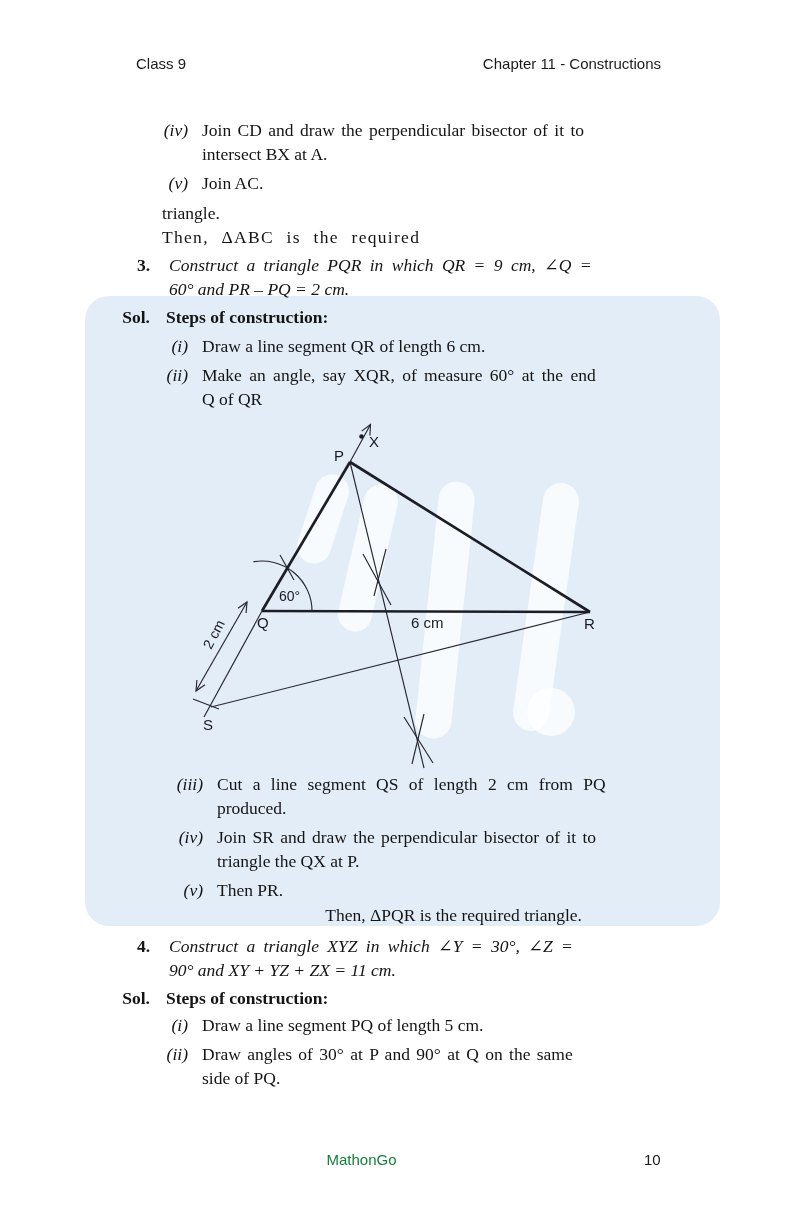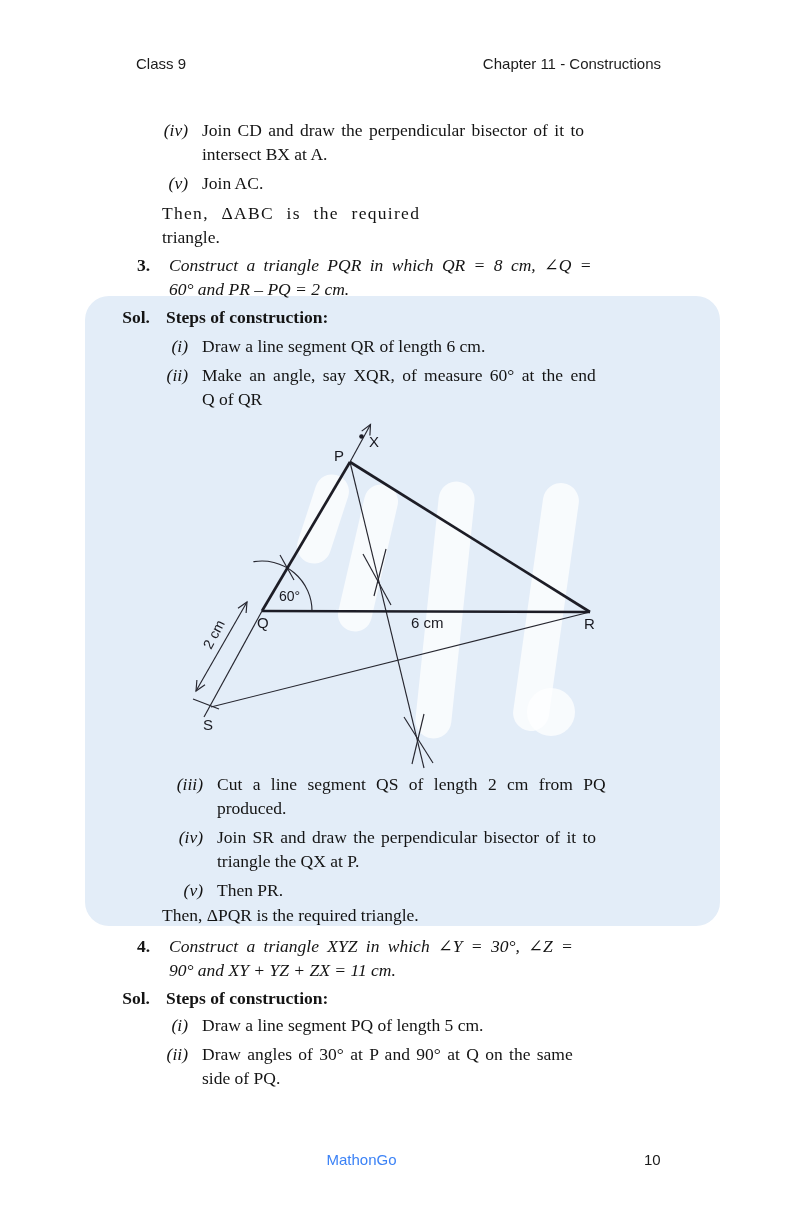--- a/index.html
+++ b/index.html
@@ -37,21 +37,21 @@
   .q-num{width:32px;min-width:32px;text-align:right;font-weight:bold;}
   .q-tx{padding-left:19px;font-style:italic;width:525px;}
 
   .sol-row{display:flex;}
   .sol-lb{width:40px;min-width:40px;text-align:right;font-weight:bold;}
   .sol-hd{padding-left:16px;font-weight:bold;}
 
   .figure-svg{position:absolute;left:150px;top:413px;}
   .fig-label{font-family:"Liberation Sans","DejaVu Sans",sans-serif;fill:#191920;}
 
-  .footer-brand{position:absolute;left:0;top:1148px;width:723px;text-align:center;font-size:15px;color:#3b82f6;}
+  .footer-brand{position:absolute;left:0;top:1148px;width:723px;text-align:center;font-size:15px;color:#15803d;}
   .footer-page{position:absolute;left:644px;top:1148px;font-size:15px;color:#1b1b1b;}
 </style>
 </head>
 <body>
 
 <div class="page">
 
   <div class="hdr hdr-left sans">Class 9</div>
   <div class="hdr hdr-right sans">Chapter 11 - Constructions</div>
 
@@ -72,28 +72,28 @@
       </div>
     </div>
     <div class="step">
       <div class="mk">(v)</div>
       <div class="tx">
         <div class="ln">Join AC.</div>
       </div>
     </div>
   </div>
   <div class="abs" style="left:162px;top:201px;width:360px;">
+    <div class="ln">triangle.</div>
     <div class="ln then1">Then, ΔABC is the required</div>
-    <div class="ln">triangle.</div>
   </div>
 
   <div class="abs q-row" style="left:118px;top:253px;">
     <div class="q-num">3.</div>
     <div class="q-tx">
-      <div class="ln ws4">Construct a triangle PQR in which QR = 8 cm, ∠Q =</div>
+      <div class="ln ws4">Construct a triangle PQR in which QR = 9 cm, ∠Q =</div>
       <div class="ln">60° and PR – PQ = 2 cm.</div>
     </div>
   </div>
 
   <div class="abs sol-row" style="left:110px;top:305px;">
     <div class="sol-lb">Sol.</div>
     <div class="sol-hd">Steps of construction:</div>
   </div>
 
   <div class="abs" style="left:140px;top:334px;width:560px;">
@@ -164,21 +164,21 @@
         <div class="ln">triangle the QX at P.</div>
       </div>
     </div>
     <div class="step">
       <div class="mk">(v)</div>
       <div class="tx">
         <div class="ln">Then PR.</div>
       </div>
     </div>
   </div>
-  <div class="abs" style="left:162px;top:903px;width:420px;">
+  <div class="abs" style="left:162px;top:903px;width:420px;text-align:right;">
     <div class="ln">Then, ΔPQR is the required triangle.</div>
   </div>
 
   <div class="abs q-row" style="left:118px;top:934px;">
     <div class="q-num">4.</div>
     <div class="q-tx">
       <div class="ln ws4">Construct a triangle XYZ in which ∠Y = 30°, ∠Z =</div>
       <div class="ln">90° and XY + YZ + ZX = 11 cm.</div>
     </div>
   </div>

